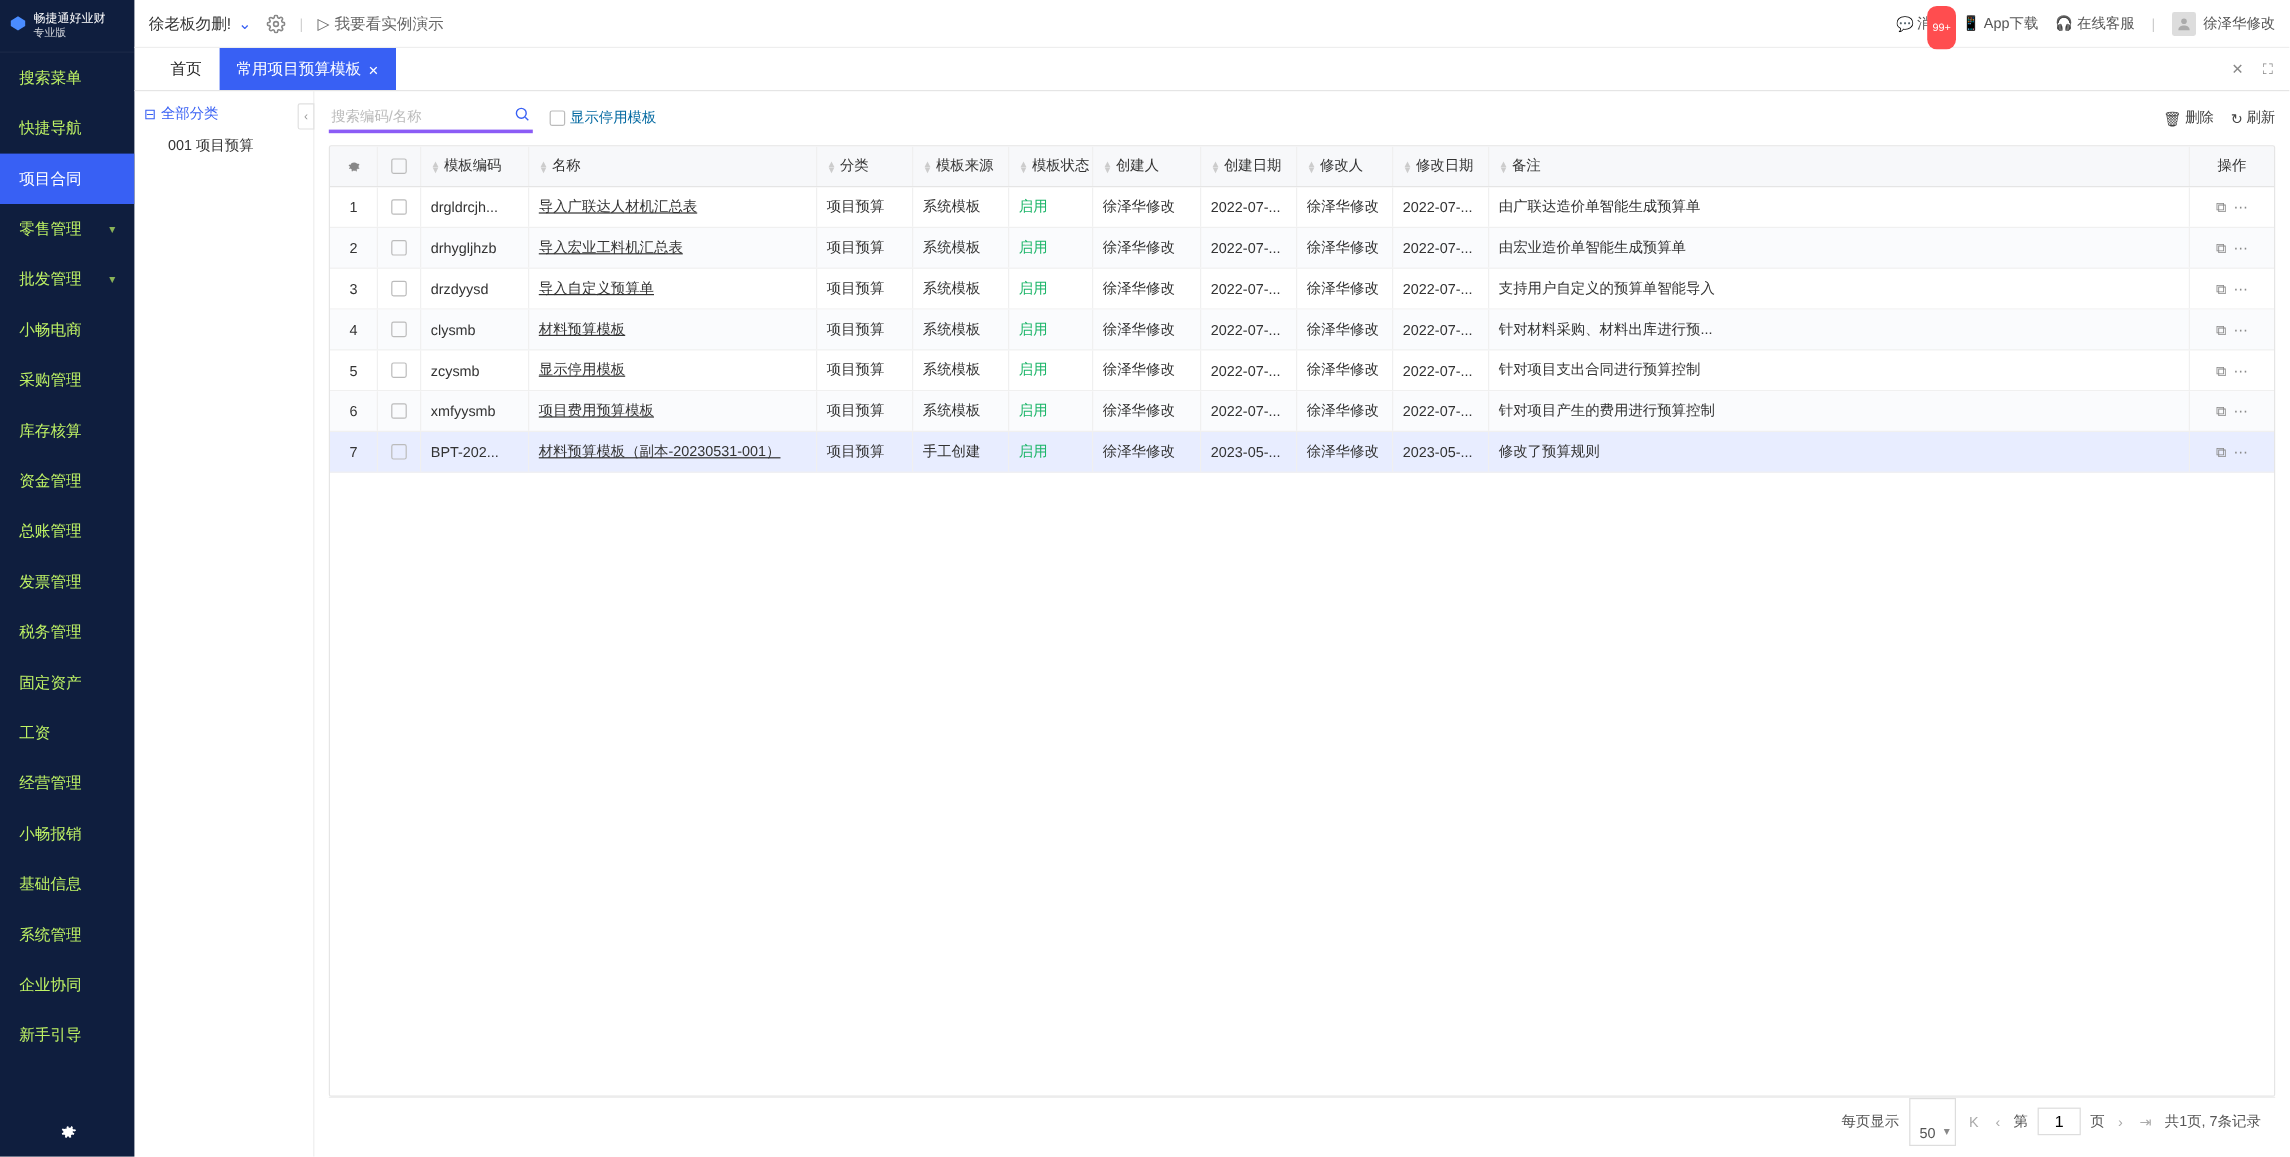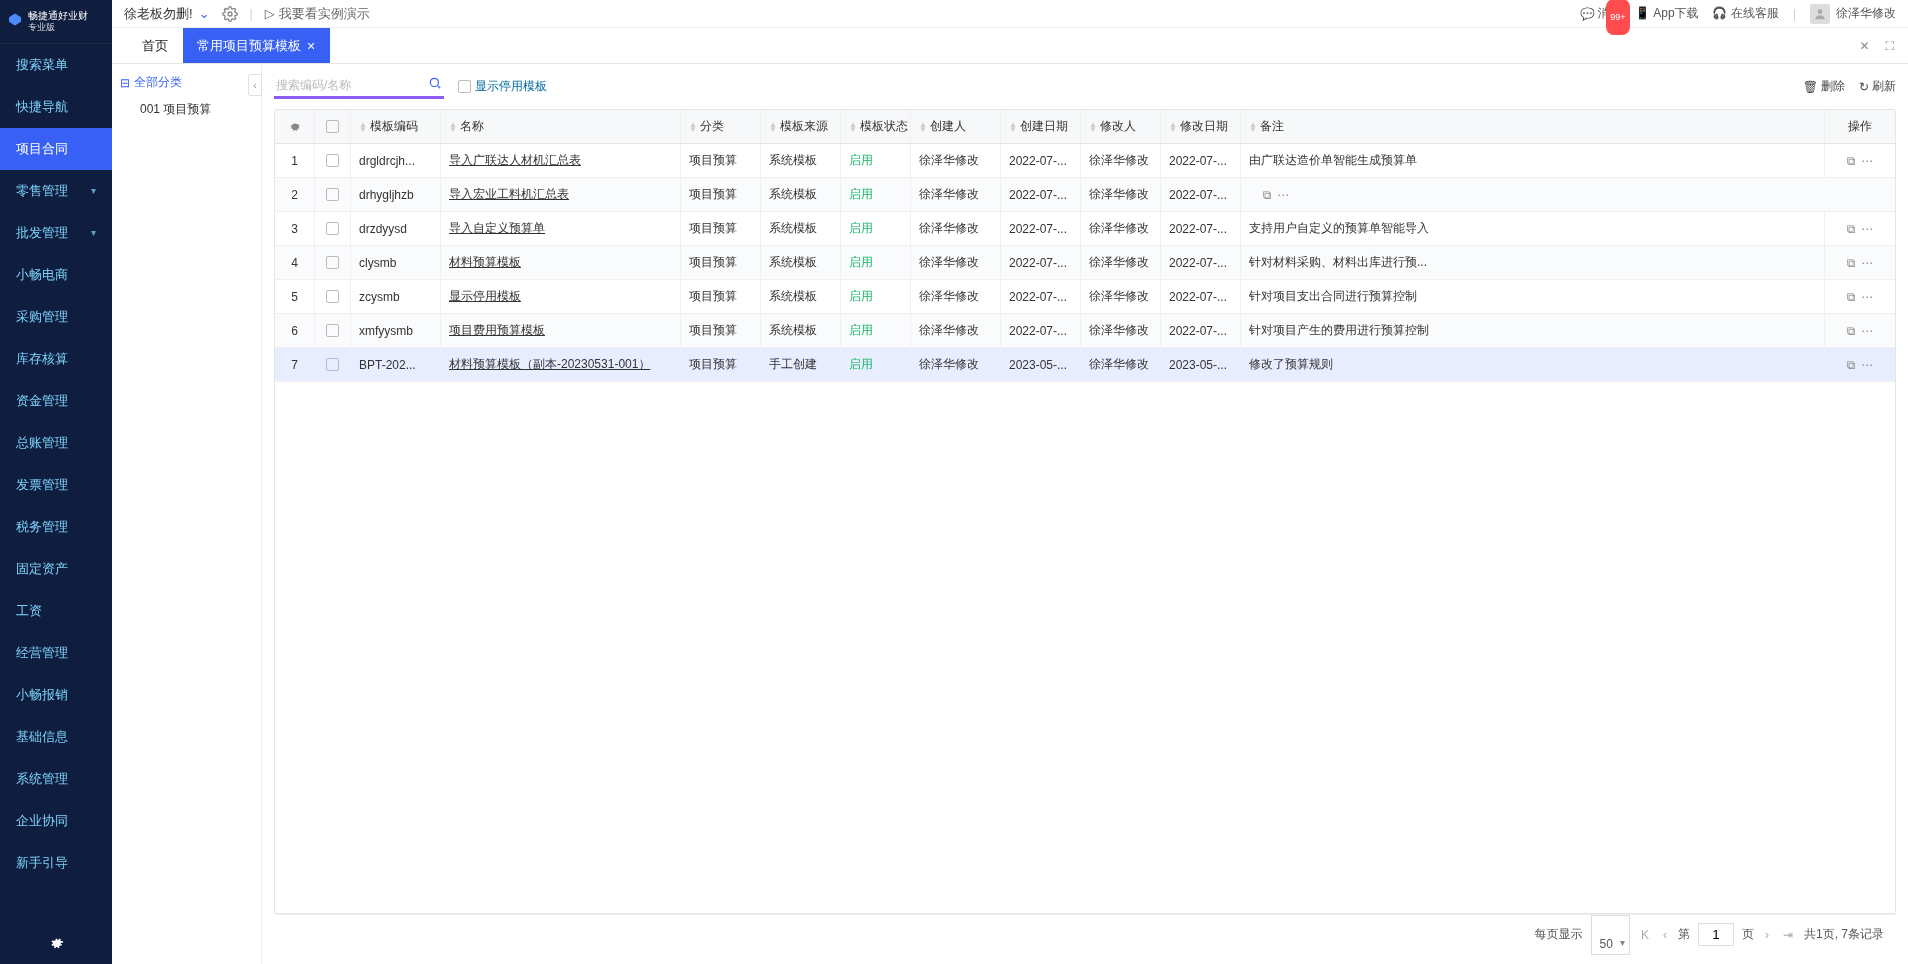--- a/index.html
+++ b/index.html
@@ -7,29 +7,29 @@
 
 .app { display: flex; height: 100vh; }
 
 
 .sidebar { width: 112px; background: #0f1e3e; color: #fff; display: flex; flex-direction: column; }
 .logo { padding: 10px 6px; display: flex; align-items: center; gap: 4px; border-bottom: 1px solid rgba(255,255,255,0.05); }
 .logo-icon { width: 18px; height: 18px; }
 .logo-text { display: flex; flex-direction: column; font-size: 10px; line-height: 1.2; }
 .logo-text .sub { font-size: 9px; opacity: 0.8; }
 .nav { flex: 1; overflow-y: auto; }
-.nav-item { padding: 12px 16px; font-size: 13px; cursor: pointer; display: flex; align-items: center; justify-content: space-between; color: #7dd3fc; }
+.nav-item { padding: 12px 16px; font-size: 13px; cursor: pointer; display: flex; align-items: center; justify-content: space-between; color: #bef264; }
 .nav-item.active { background: #3860f4; color: #fff; }
 .nav-item .chev { font-size: 10px; opacity: 0.7; }
 .nav-bottom { padding: 10px; text-align: center; }
 .gear { width: 16px; height: 16px; fill: #fff; }
 
 
 .main { flex: 1; display: flex; flex-direction: column; min-width: 0; }
-.topbar { height: 28px; border-bottom: 1px solid #eee; display: flex; align-items: center; padding: 0 12px; gap: 29px; }
+.topbar { height: 40px; border-bottom: 1px solid #eee; display: flex; align-items: center; padding: 0 12px; gap: 29px; }
 .topbar-left { display: flex; align-items: center; gap: 12px; flex: 1; }
 .org-select { font-size: 13px; color: #333; display: flex; align-items: center; gap: 6px; cursor: pointer; }
 .top-icon { cursor: pointer; color: #666; display: inline-flex; align-items: center; }
 .demo-link { display: flex; align-items: center; gap: 4px; color: #666; cursor: pointer; font-size: 13px; }
 .topbar-right { display: flex; align-items: center; gap: 14px; font-size: 12px; color: #555; }
 .badge-wrap { position: relative; display: inline-flex; align-items: center; gap: 2px; }
 .badge { position: absolute; top: -6px; right: -8px; background: #ff4d4f; color: #fff; border-radius: 8px; padding: 12px 4px; font-size: 9px; line-height: 12px; }
 .avatar { width: 20px; height: 20px; border-radius: 2px; background: #ddd; display: inline-flex; align-items: center; justify-content: center; }
 
 
@@ -402,20 +402,21 @@
                 <div class="td col-name link">导入宏业工料机汇总表</div>
                 <div class="td col-cat">项目预算</div>
                 <div class="td col-src">系统模板</div>
                 <div class="td col-stat">
                   <span class="status-enabled">启用</span>
                 </div>
                 <div class="td col-creator">徐泽华修改</div>
                 <div class="td col-cdate">2022-07-...</div>
                 <div class="td col-mod">徐泽华修改</div>
                 <div class="td col-mdate">2022-07-...</div>
+                <div class="td col-note">由宏业造价单智能生成预算单</div>
                 <div class="td col-op">
                   <div class="op-icons">
                     <span>⧉</span>
                     <span>⋯</span>
                   </div>
                 </div>
               </div>
               <div class="tbl-row">
                 <div class="td col-idx">3</div>
                 <div class="td col-chk">

